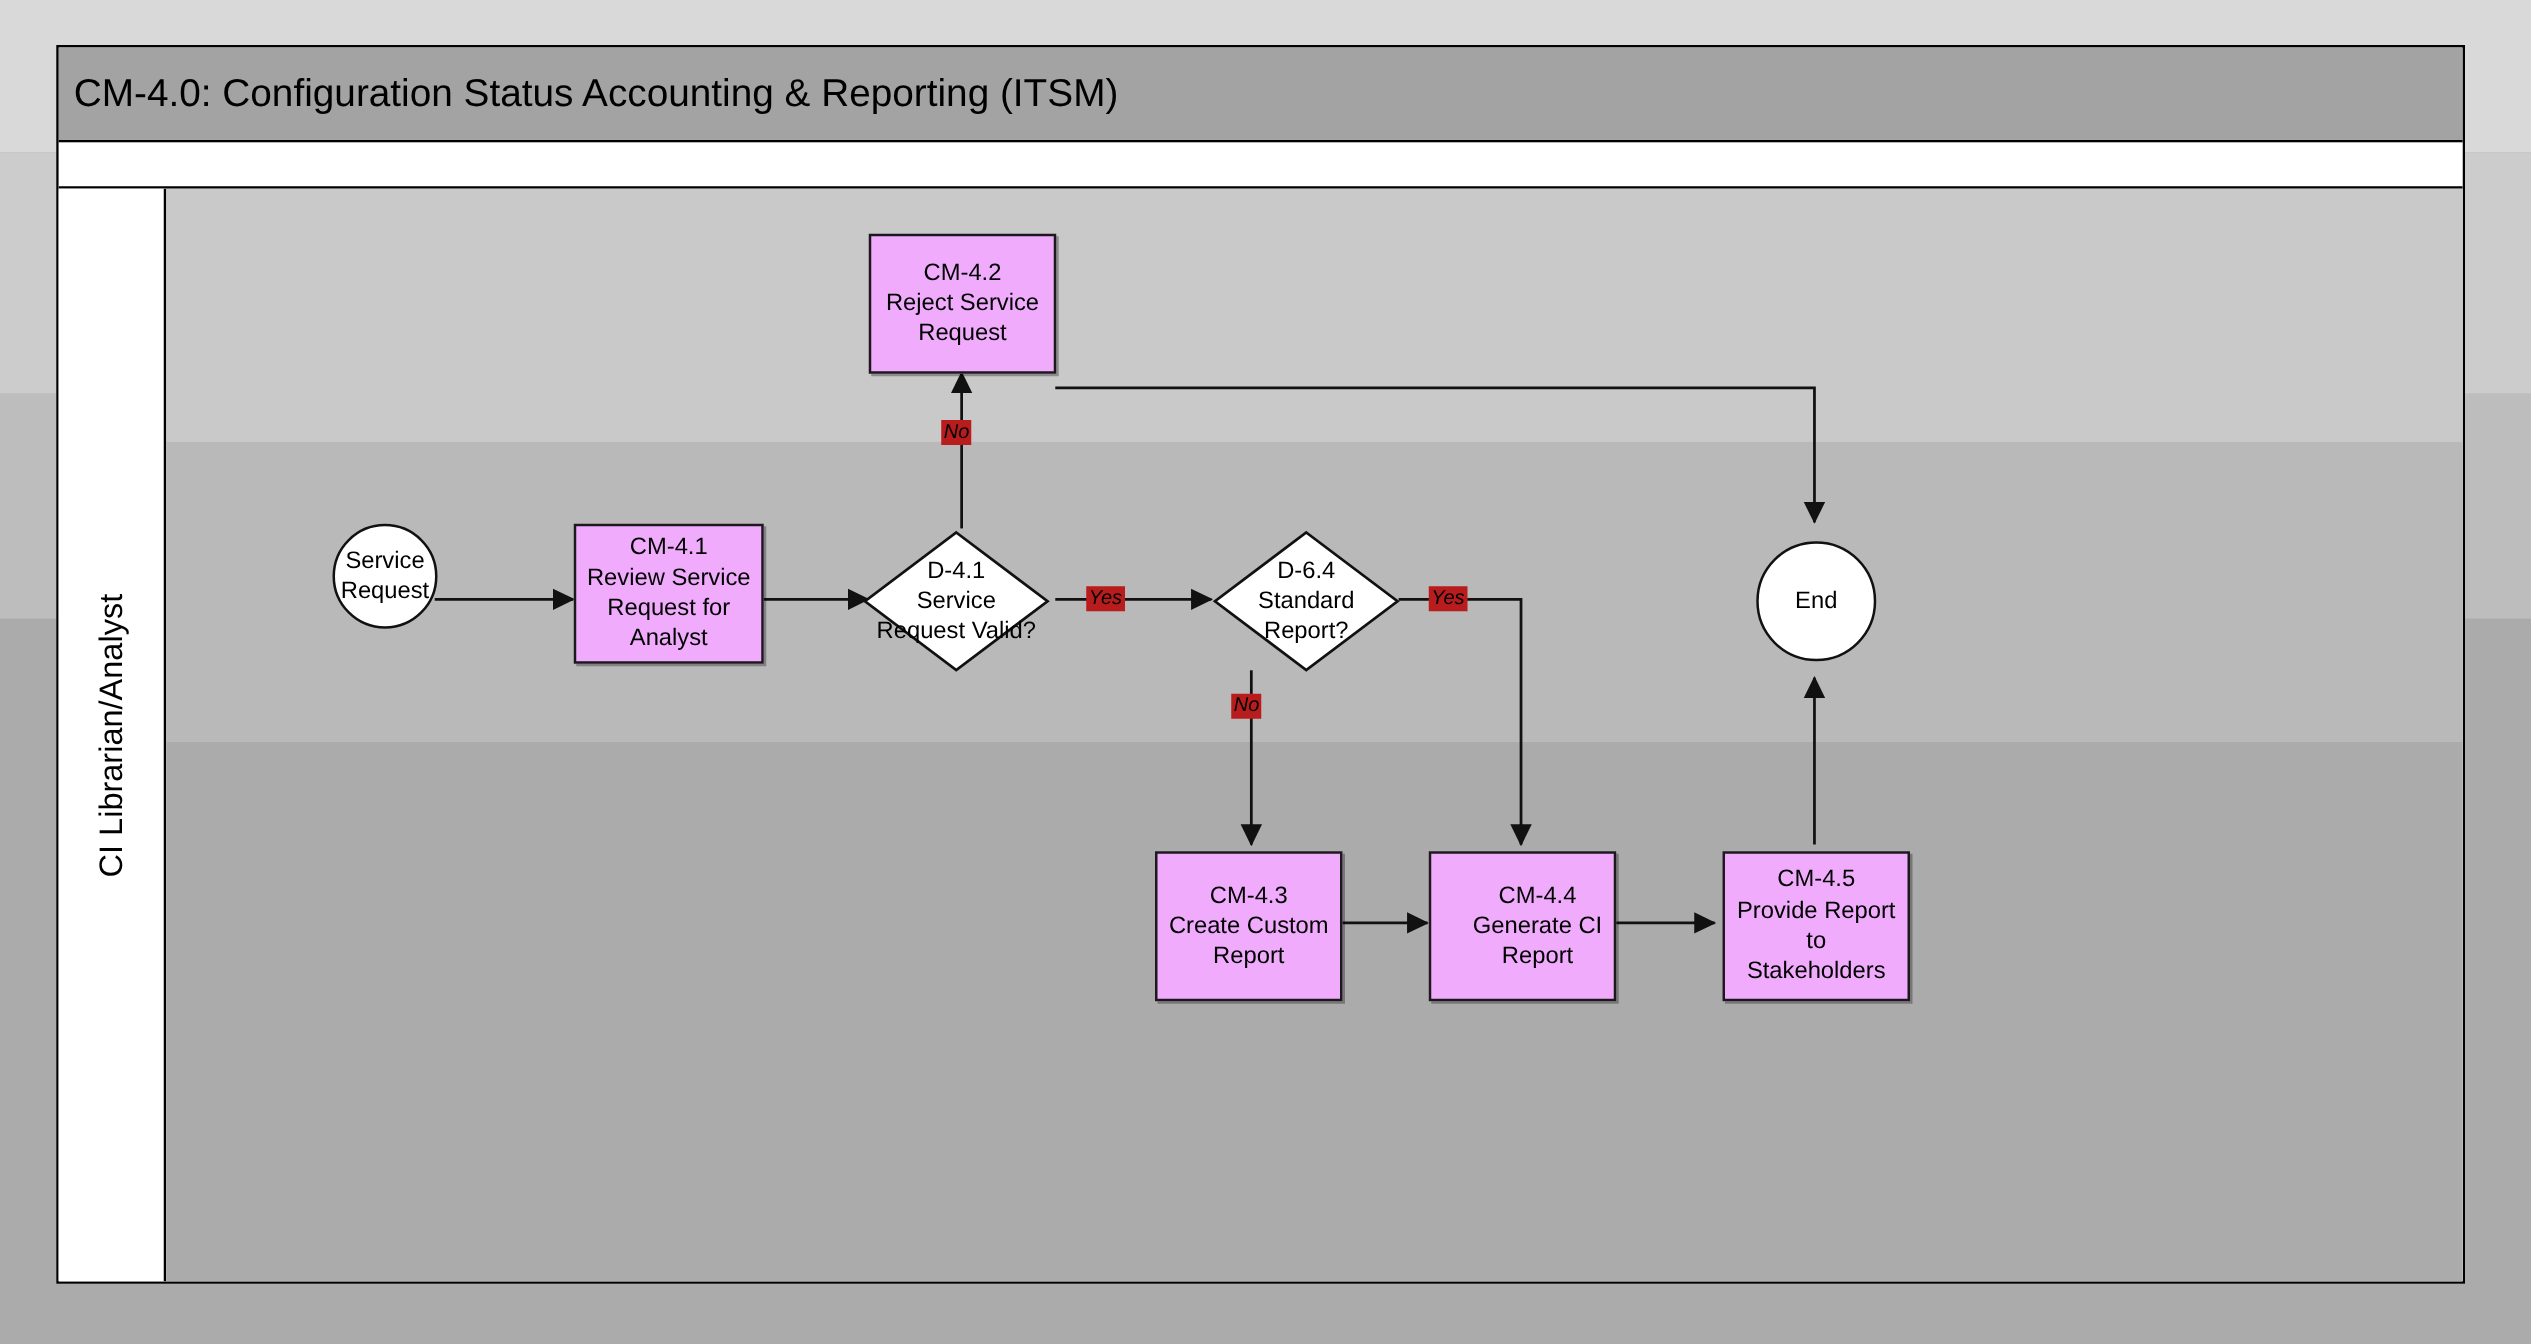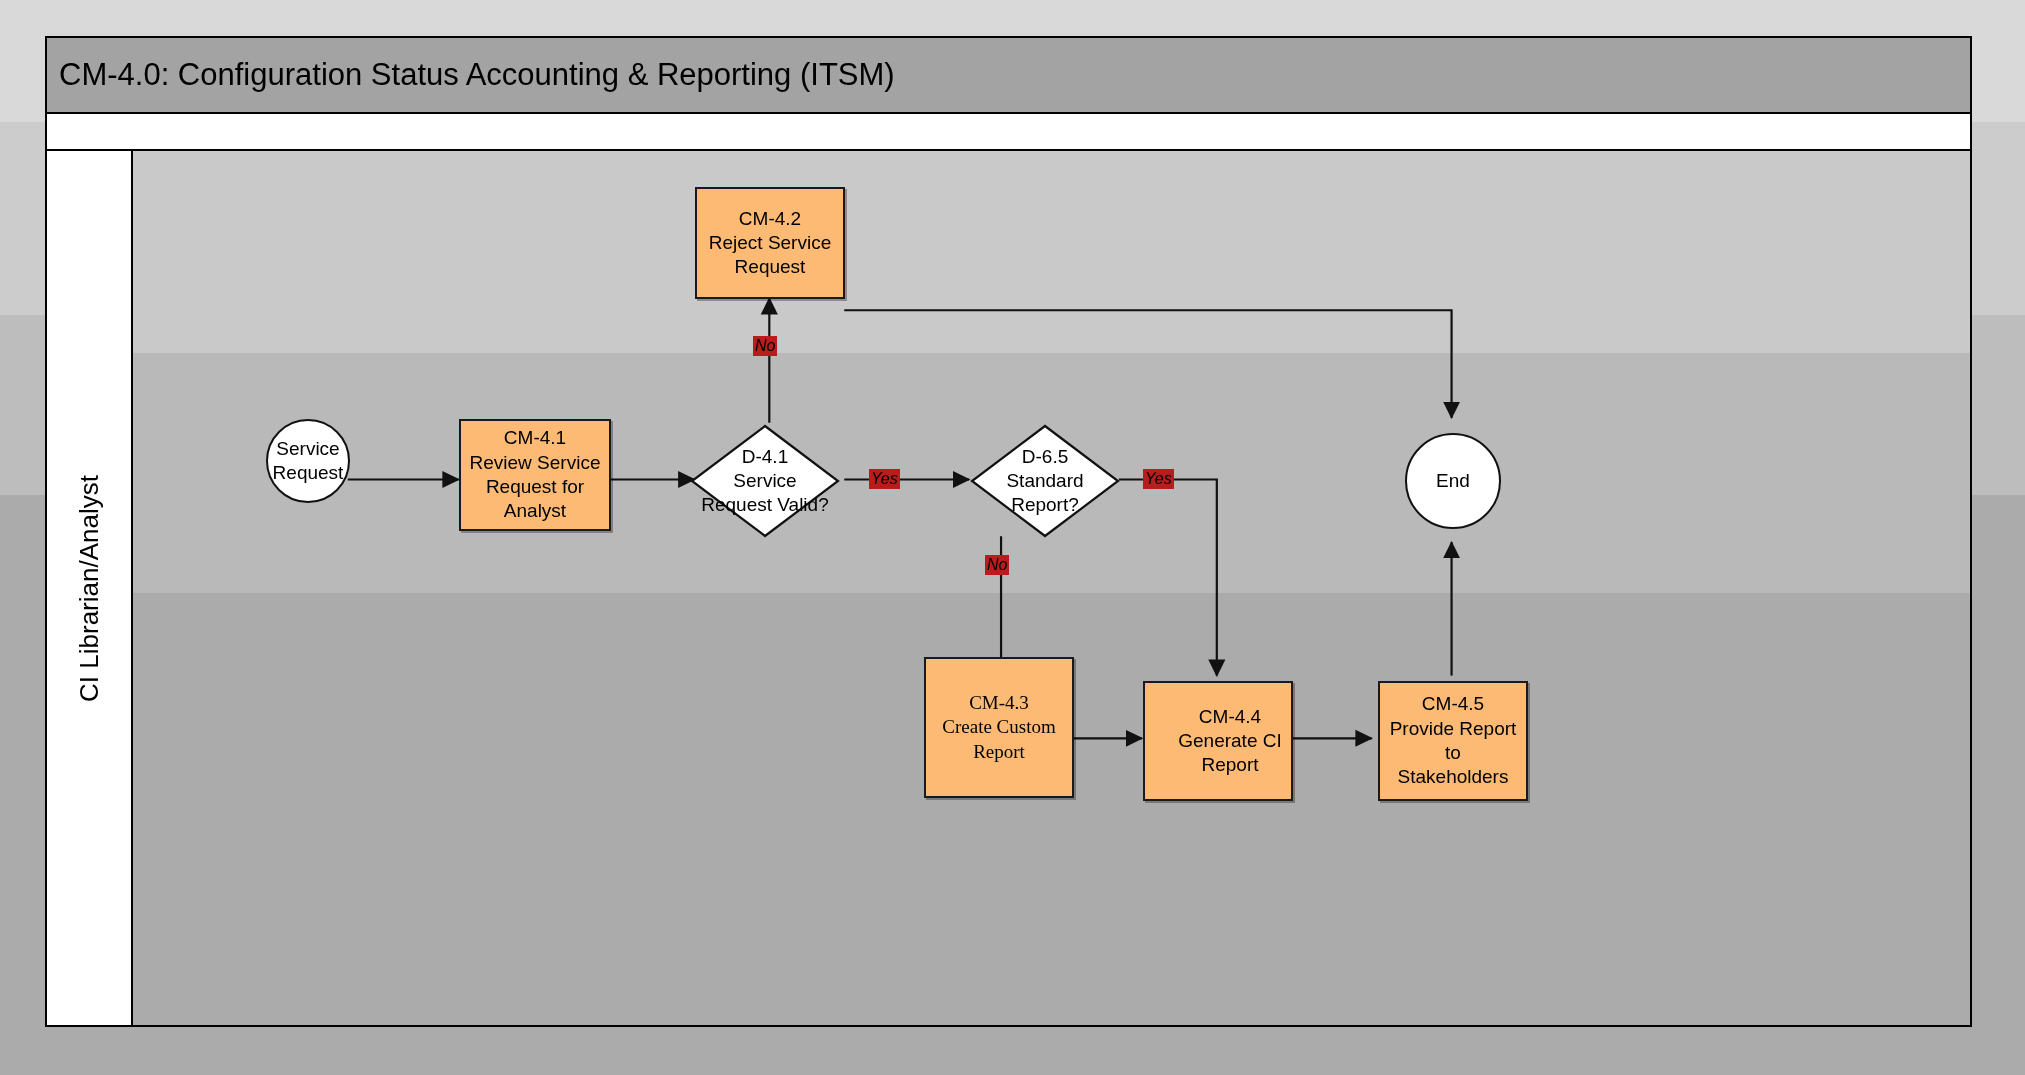--- a/index.html
+++ b/index.html
@@ -55,21 +55,21 @@
 
   
   .band{position:absolute;left:0;width:100%;}
   #band1{top:0;height:202px;background:#c9c9c9;}
   #band2{top:202px;height:240px;background:#b9b9b9;}
   #band3{top:442px;height:640px;background:#ababab;}
 
   
   .node{position:absolute;box-sizing:border-box;}
   .proc{
-    background:#fdba74;border:2px solid #1a1a1a;
+    background:#f0abfc;border:2px solid #1a1a1a;
     display:flex;align-items:center;justify-content:center;
     text-align:center;font-size:19px;line-height:1.28;color:#000;
     box-shadow:2px 2px 0 rgba(0,0,0,.30);
   }
   .term{
     background:#fff;border:2px solid #111;border-radius:50%;
     display:flex;align-items:center;justify-content:center;
     text-align:center;font-size:19px;line-height:1.28;color:#000;
   }
   .diamond-wrap{position:absolute;}
@@ -185,28 +185,28 @@
             <span>Request</span>
           </div>
         </div>
 
         <div class="diamond-wrap" style="left:837px;top:273px;width:150px;height:114px;">
           <svg class="diamond-shape" width="150" height="114" viewBox="0 0 150 114">
             <polygon points="75,2 148,57 75,112 2,57" fill="#ffffff" stroke="#111" stroke-width="2.2"></polygon>
           </svg>
           <div class="diamond-label">
             <div>
-              <span>D-6.5</span><br>
+              <span>D-6.4</span><br>
               <span>Standard</span><br>
               <span>Report?</span>
             </div>
           </div>
         </div>
 
-        <div class="node proc" style="left:791px;top:506px;width:150px;height:141px;font-family:Liberation Serif, serif;">
+        <div class="node proc" style="left:791px;top:530px;width:150px;height:120px;">
           <div>
             <span>CM-4.3</span><br>
             <span>Create Custom</span><br>
             <span>Report</span>
           </div>
         </div>
 
         <div class="node proc" style="left:1010px;top:530px;width:150px;height:120px;padding-left:24px;">
           <div>
             <span>CM-4.4</span><br>

